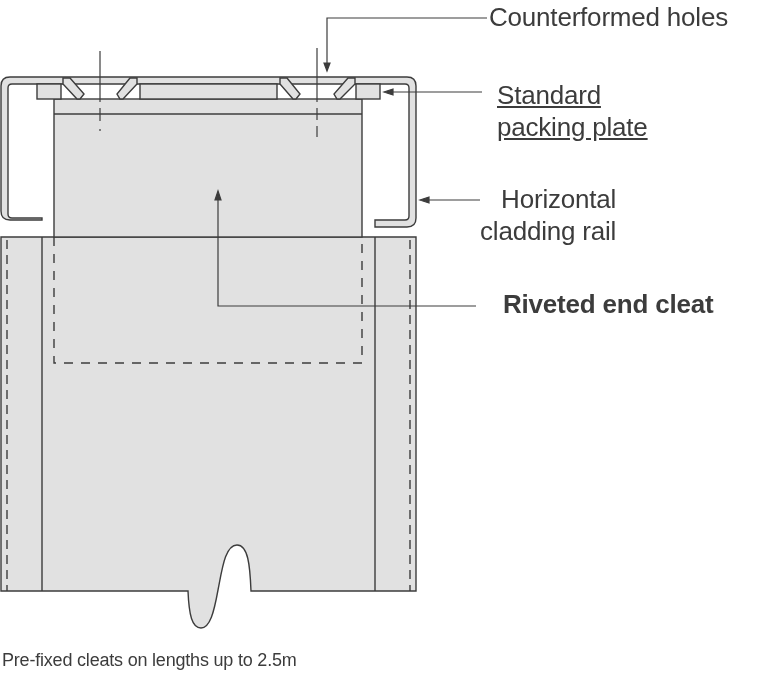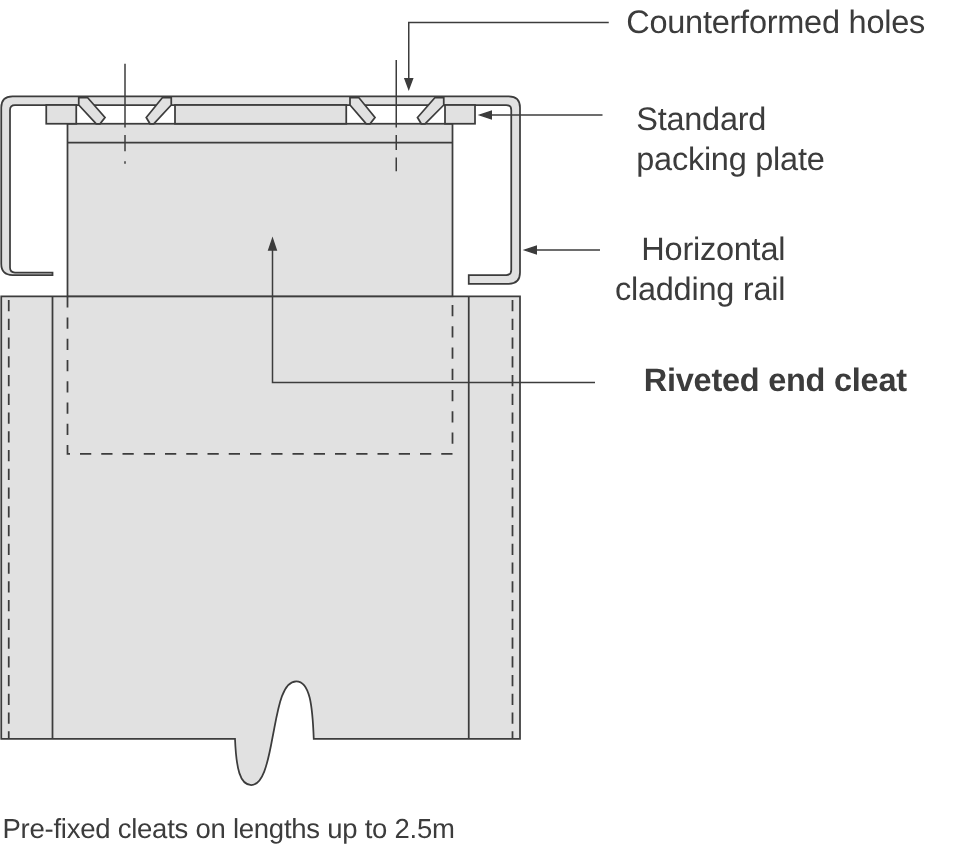--- a/index.html
+++ b/index.html
@@ -1,21 +1,21 @@
 <!DOCTYPE html>
 <html><head>
 <meta charset="utf-8">
 <style>
   html, body { margin: 0; padding: 0; background: #ffffff; }
   body { width: 768px; height: 690px; position: relative; overflow: hidden;
          font-family: "Liberation Sans", "DejaVu Sans", sans-serif; color: #3a3a3a; }
   svg.diagram { position: absolute; left: 0; top: 0; }
   .label { position: absolute; font-size: 26px; line-height: 32px; color: #3c3c3c;
-           white-space: pre-line; letter-spacing: -0.2px; margin-left: 12px; }
-  .caption { position: absolute; left: 2px; top: 650px; font-size: 22px; color: #3c3c3c; letter-spacing: -0.2px; }
+           white-space: pre-line; letter-spacing: -0.2px; }
+  .caption { position: absolute; left: 2px; top: 650px; font-size: 18px; color: #3c3c3c; letter-spacing: -0.2px; }
 </style>
 </head>
 <body>
 
 <svg class="diagram" width="768" height="690" viewBox="0 0 768 690" xmlns="http://www.w3.org/2000/svg">
   <g stroke="#3c3c3c" stroke-width="1.4" fill="#e1e1e1">
 
     <g>
       <path d="M1,237 L416,237 L416,591 L251,591 C250,565 248,545 237,545 C225,545 222,570 218,590 C214,612 210,628 201,628 C192,628 189,615 188,591 L1,591 Z"></path>
       <line x1="42" y1="237" x2="42" y2="591"></line>
@@ -71,18 +71,18 @@
       <polygon points="429,197 429,203 420,200"></polygon>
     </g>
     <g>
       <polyline points="476,306 218,306 218,197" fill="none"></polyline>
       <polygon points="215,200 221,200 218,191"></polygon>
     </g>
   </g>
 </svg>
 
 <div class="label" style="left:489px; top:1px;">Counterformed holes</div>
-<div class="label" style="left:497px; top:79px;">Standard
+<div class="label" style="left:497px; top:79px;text-decoration:underline;">Standard
 packing plate</div>
 <div class="label" style="left:480px; top:183px;text-align:right;">Horizontal
 cladding rail</div>
 <div class="label" style="left:503px; top:288px;font-weight:bold;">Riveted end cleat</div>
 <div class="caption">Pre-fixed cleats on lengths up to 2.5m</div>
 
 </body></html>

